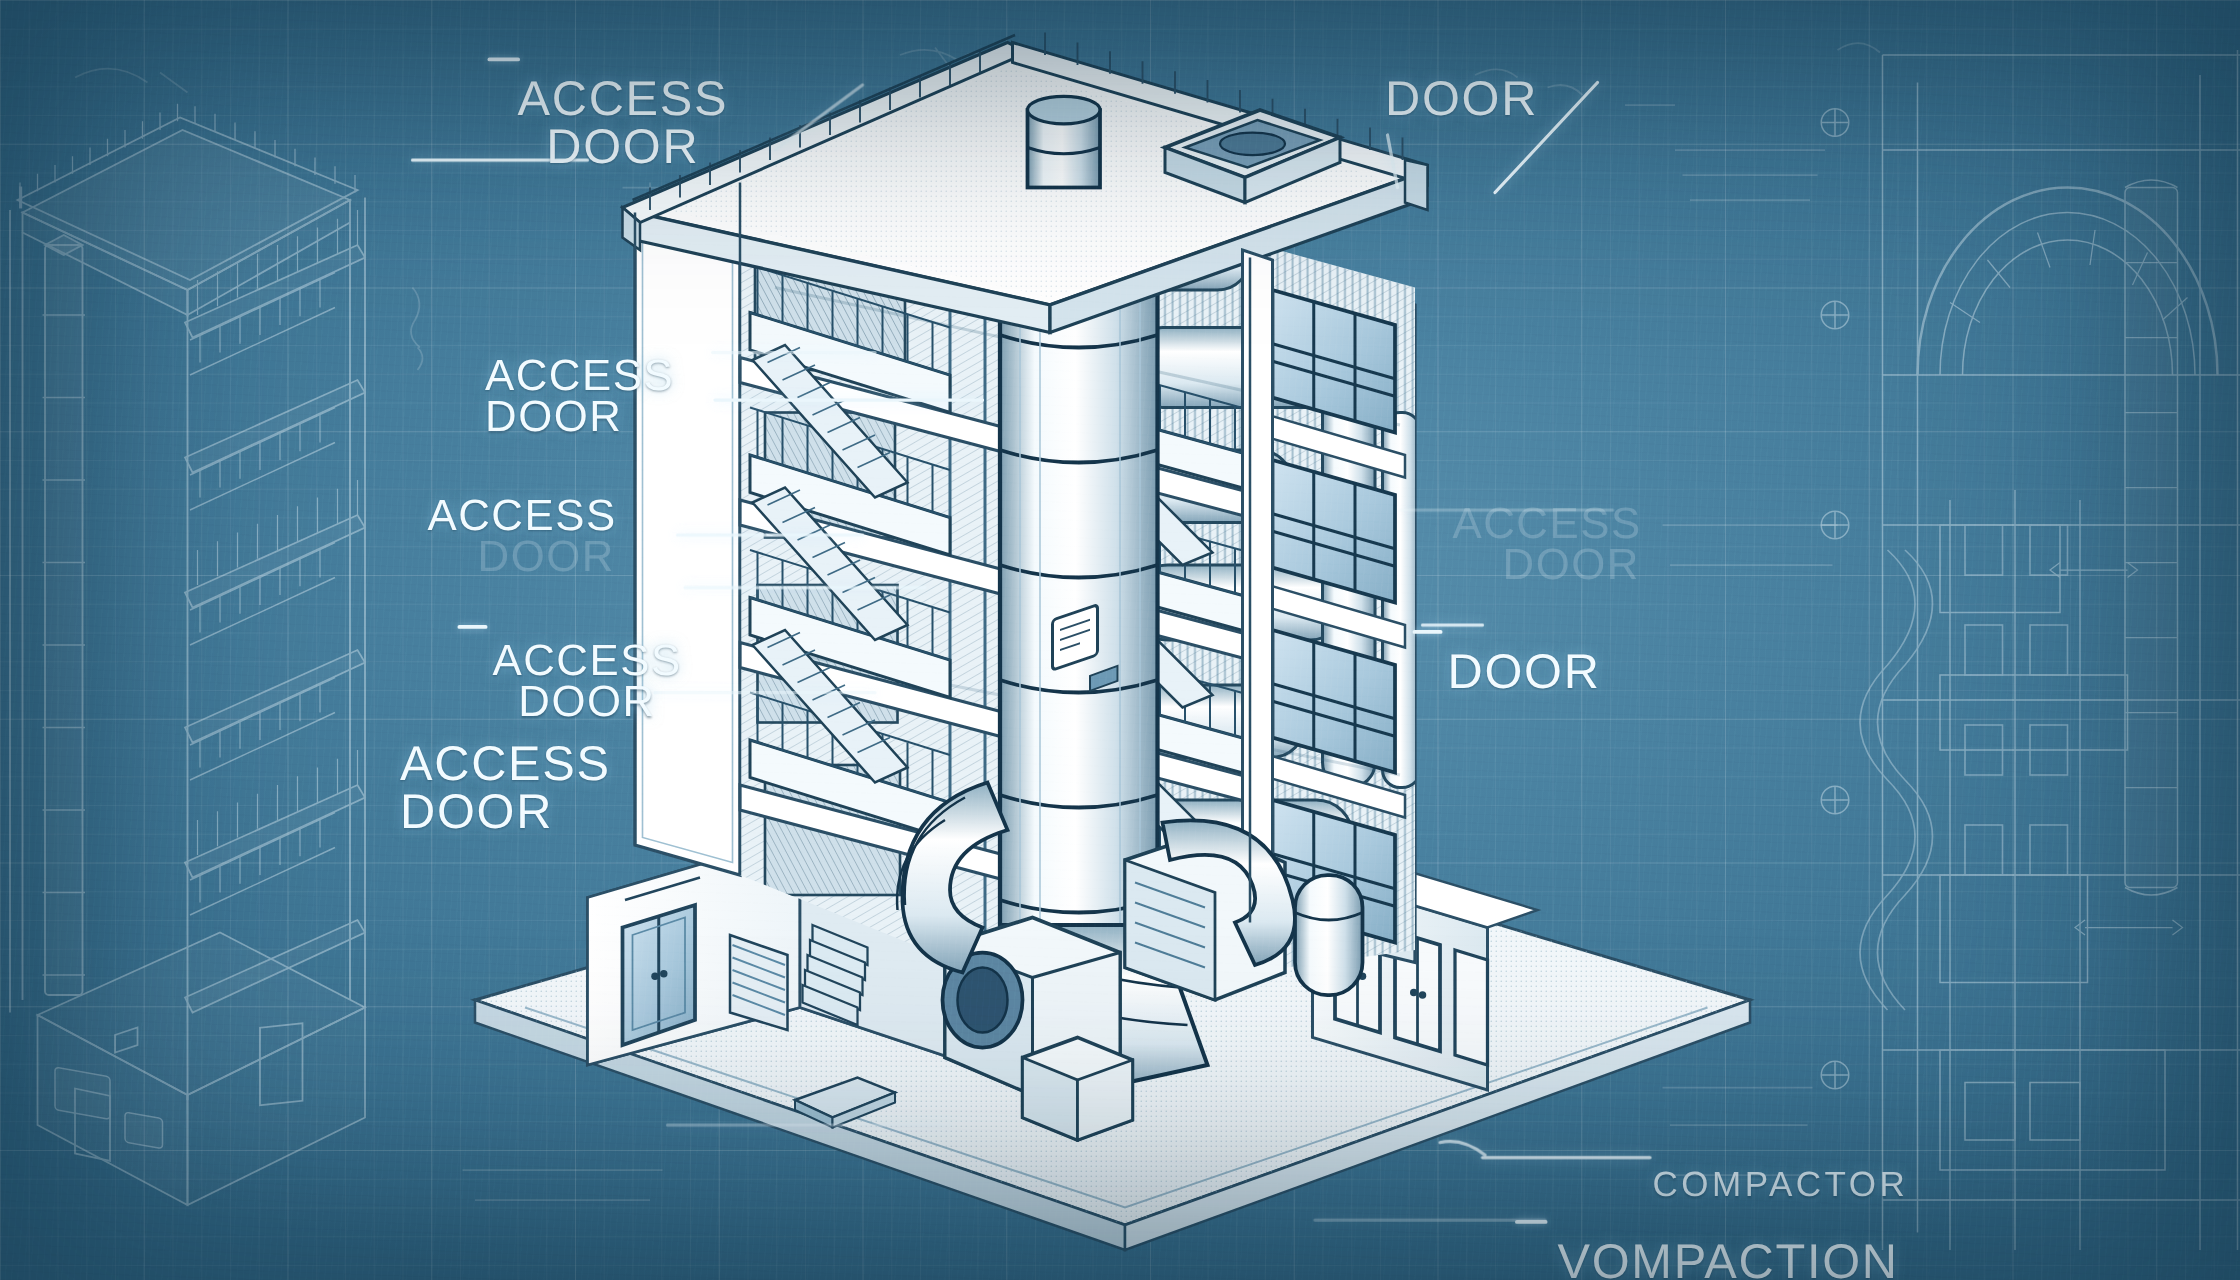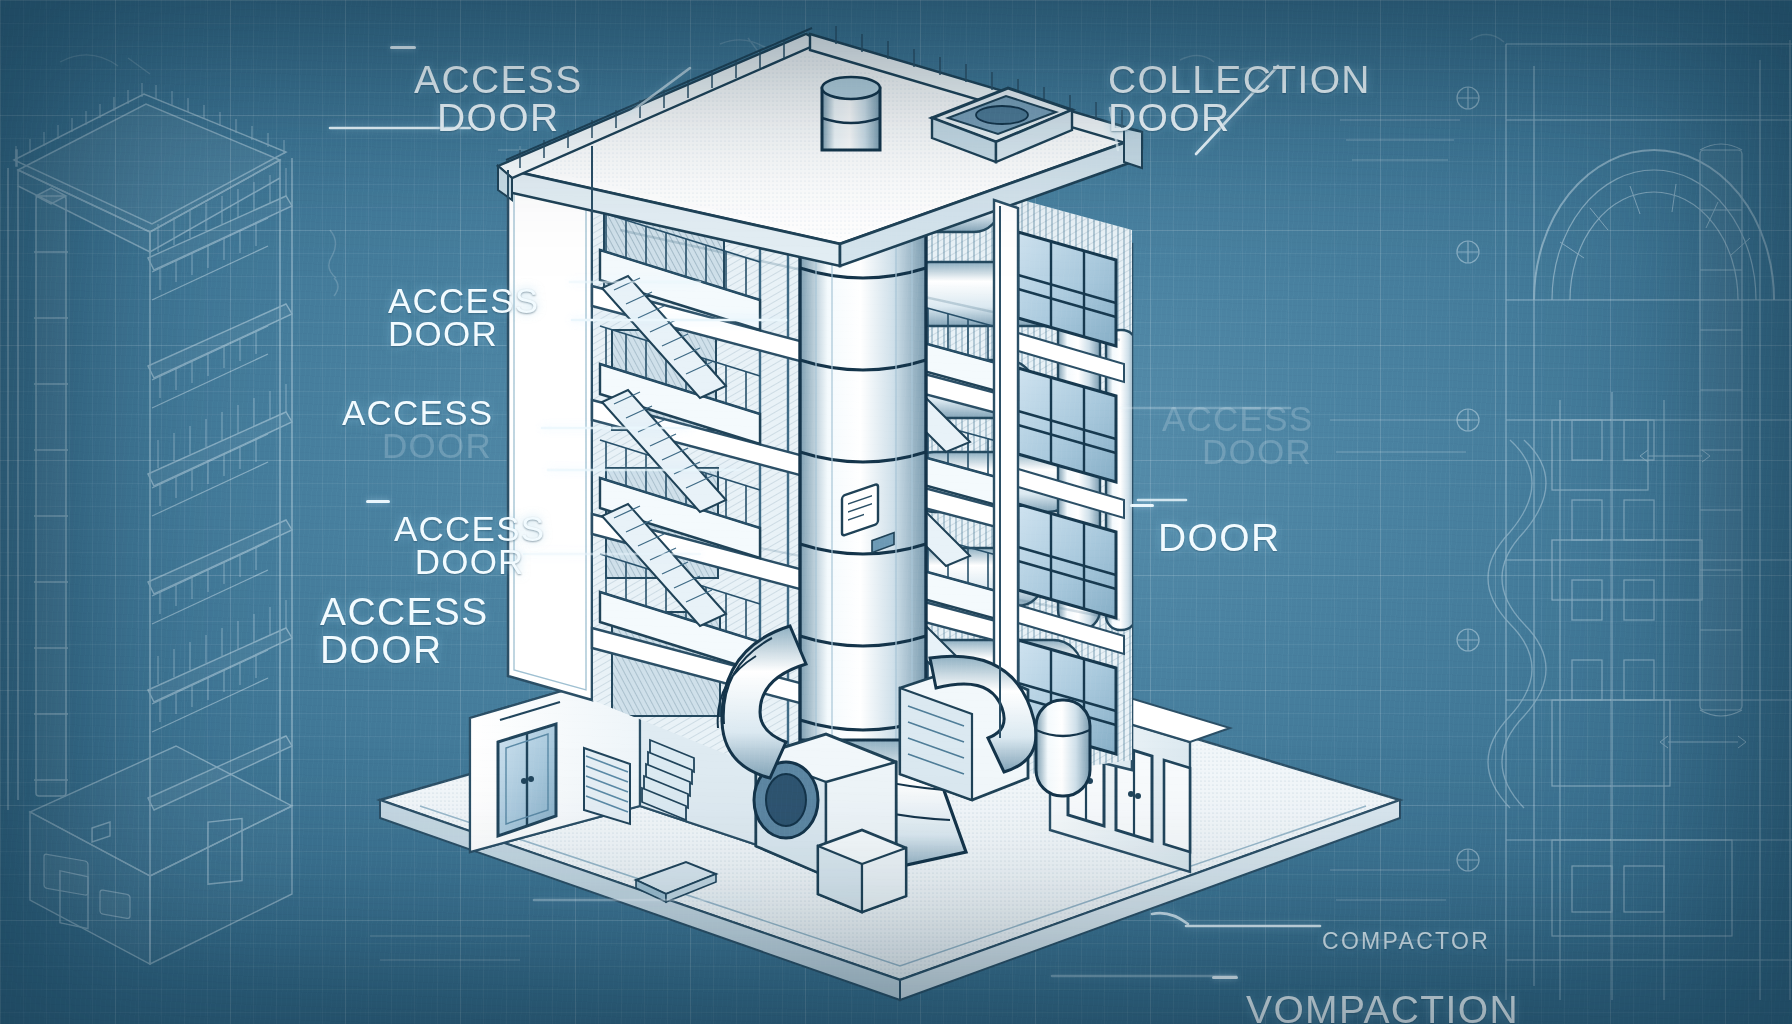--- a/index.html
+++ b/index.html
@@ -43,21 +43,21 @@
   
   .callout{
     position:absolute;color:#f2fbff;line-height:.96;
     font-family:"Liberation Sans", sans-serif;
     font-weight:400;letter-spacing:.035em;white-space:pre-line;
     text-shadow:0 0 10px rgba(140,200,230,.55), 0 1px 2px rgba(10,40,60,.45);
   }
   .callout .l2{display:block;}
   .c-size-xl{font-size:39px;}
   .c-size-l{font-size:35px;}
-  .c-size-s{font-size:23px;letter-spacing:.10em;opacity:.88;font-weight:300;}
+  .c-size-s{font-size:28px;letter-spacing:.10em;opacity:.88;font-weight:300;}
   .c-ghost{opacity:.20;text-shadow:none;}
   .c-indent{padding-left:40px;}
   .al-center .l2{text-align:center;}
 
   .leaddash{
     position:absolute;height:3px;background:#eaf6fc;border-radius:2px;
     box-shadow:0 0 6px rgba(200,235,255,.5);
   }
   
   .ghost-left{opacity:.40;}
@@ -659,21 +659,20 @@
 
   <div>
 
     <div class="callout c-size-xl al-center" style="left:414px; top:24px;">
       <span>ACCESS</span>
       <span class="l2">DOOR</span>
     </div>
     <div class="leaddash" style="left:390px; top:46px; width:26px;"></div>
 
     <div class="callout c-size-xl" style="left:1108px; top:24px;">
-      <span>COLLECTION</span>
       <span class="l2">DOOR</span>
     </div>
 
     <div class="callout c-size-l" style="left:388px; top:250px;">
       <span>ACCESS</span>
       <span class="l2">DOOR</span>
     </div>
 
     <div class="callout c-size-l" style="left:342px; top:362px;">
       <span>ACCESS</span>

